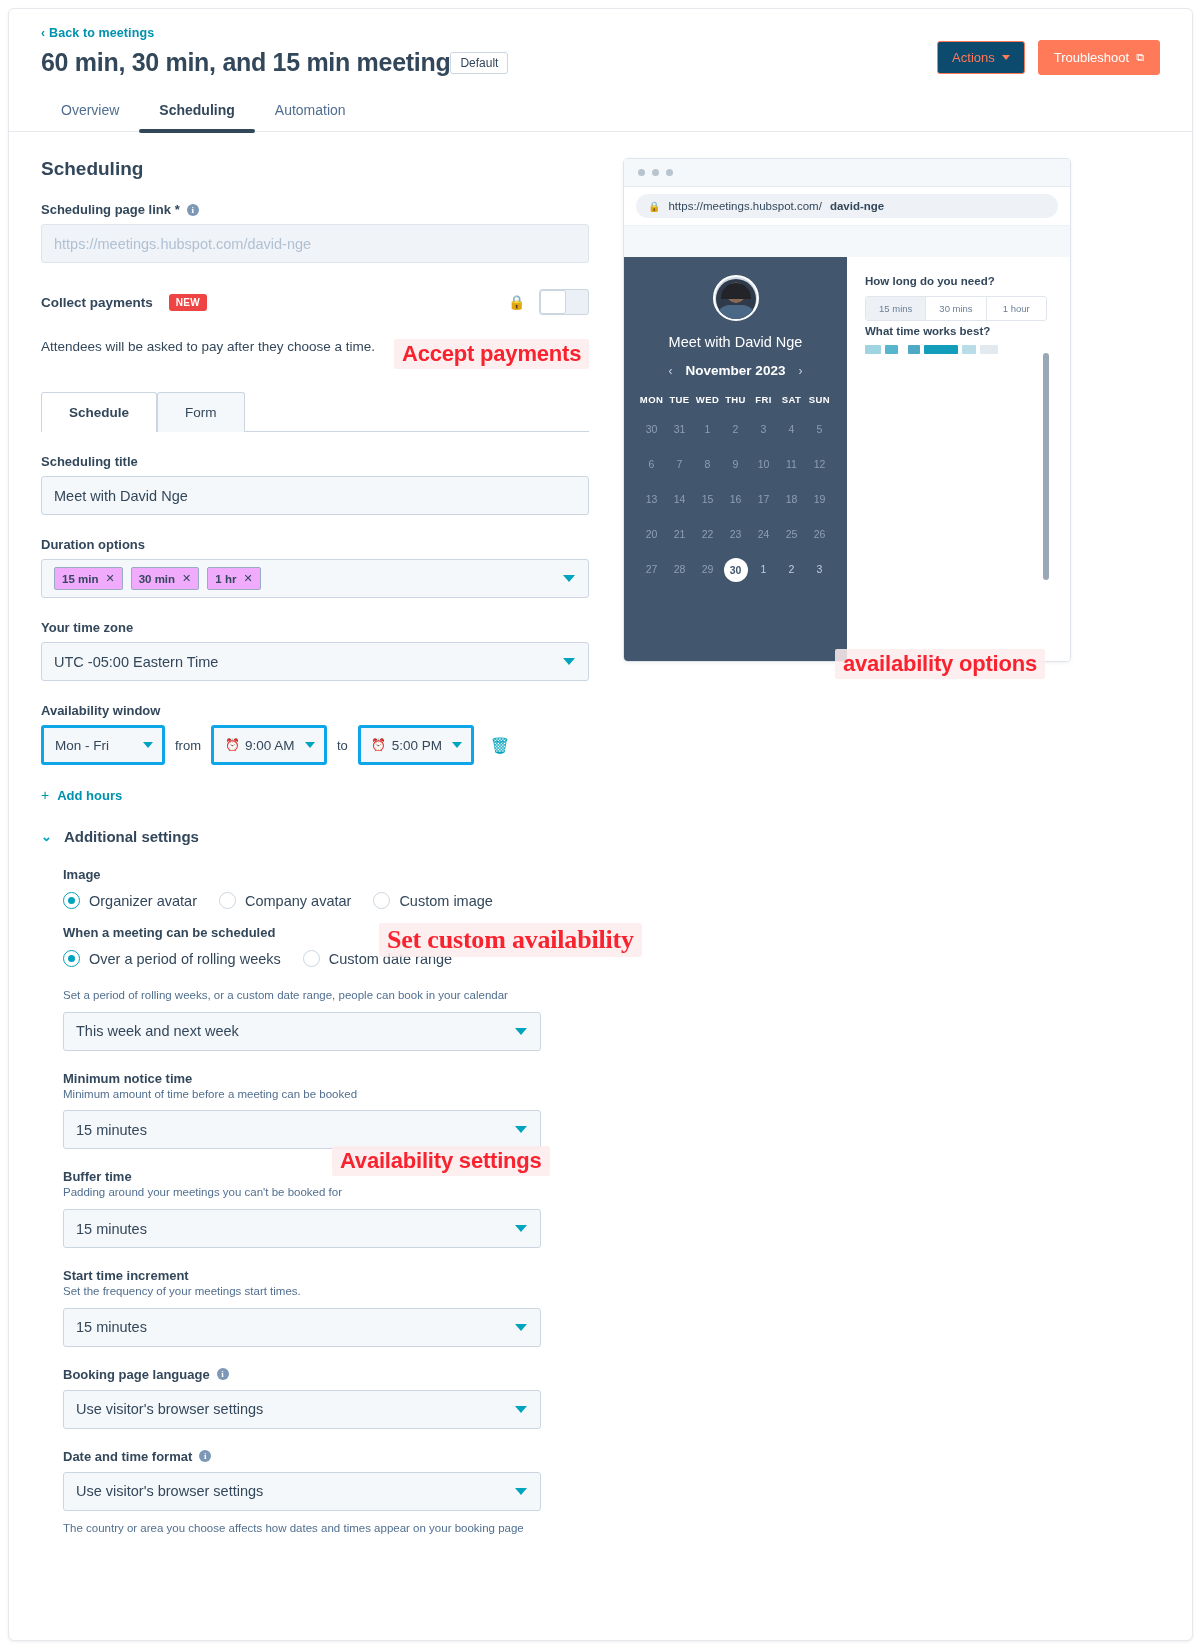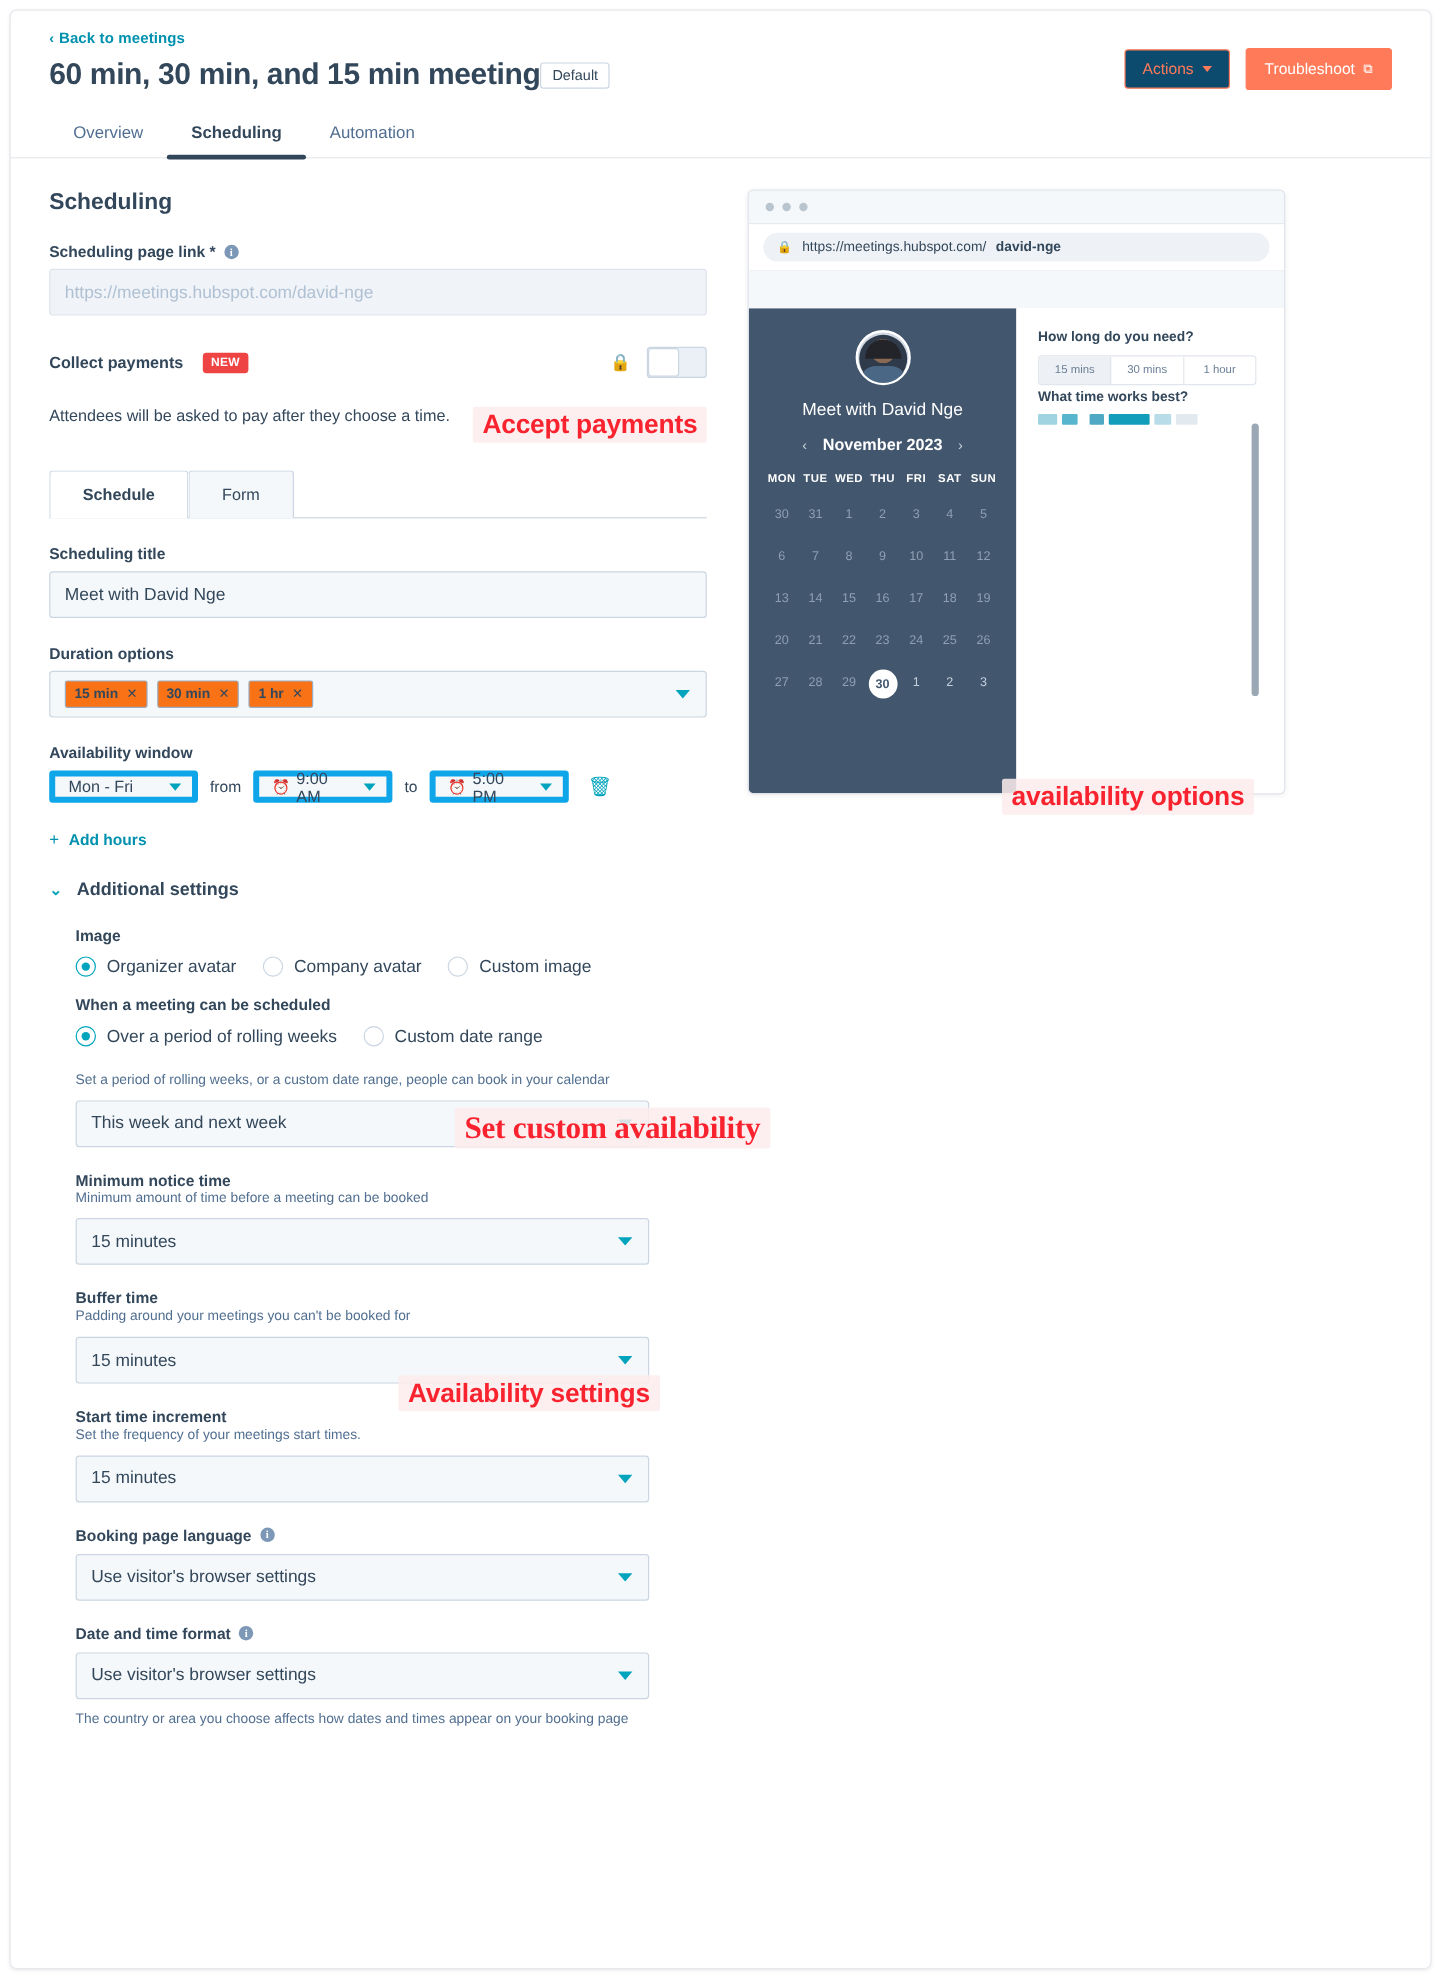--- a/index.html
+++ b/index.html
@@ -143,29 +143,29 @@
     background: #f5f8fa; padding: 0 12px; font-size: 14.5px; color: #33475b;
     display: flex; align-items: center; position: relative; cursor: pointer;
   }
   .select .arrow {
     position: absolute; right: 13px; width: 0; height: 0;
     border-left: 6px solid transparent; border-right: 6px solid transparent;
     border-top: 7px solid #00a4bd;
   }
   .chips { display: flex; gap: 8px; align-items: center; }
   .chip {
-    border: 1px solid #99acc2; background: #f97316; border-radius: 2px;
+    border: 1px solid #99acc2; background: #f0abfc; border-radius: 2px;
     font-size: 11.5px; font-weight: 700; color: #33475b;
     padding: 4px 7px; display: inline-flex; align-items: center; gap: 7px;
   }
   .chip .x { font-size: 11px; font-weight: 400; color: #33475b; cursor: pointer; }
 
   .avail-row { display: flex; align-items: center; gap: 10px; }
   .sel-sm {
-    height: 27px; border: 5px solid #0ea5e9; border-radius: 3px; background: #f5f8fa;
+    height: 40px; border: 3px solid #0ea5e9; border-radius: 3px; background: #f5f8fa;
     font-size: 13.5px; color: #33475b; display: flex; align-items: center;
     padding: 0 28px 0 11px; position: relative; cursor: pointer;
   }
   .sel-sm .arrow {
     position: absolute; right: 9px; width: 0; height: 0;
     border-left: 5px solid transparent; border-right: 5px solid transparent;
     border-top: 6px solid #00a4bd;
   }
   .sel-days { width: 124px; }
   .sel-time { width: 116px; }
@@ -391,20 +391,27 @@
             </span>
             <span class="chip">
               <span>1 hr</span>
               <span class="x">✕</span>
             </span>
           </div>
           <span class="arrow"></span>
         </div>
       </div>
 
+      <div class="fieldblock">
+        <div class="field-label">Your time zone</div>
+        <div class="select">
+          <span>UTC -05:00 Eastern Time</span>
+          <span class="arrow"></span>
+        </div>
+      </div>
 
       <div class="fieldblock">
         <div class="field-label">Availability window</div>
         <div class="avail-row">
           <div class="sel-sm sel-days">
             <span>Mon - Fri</span>
             <span class="arrow"></span>
           </div>
           <span class="from-to">from</span>
           <div class="sel-sm sel-time">

